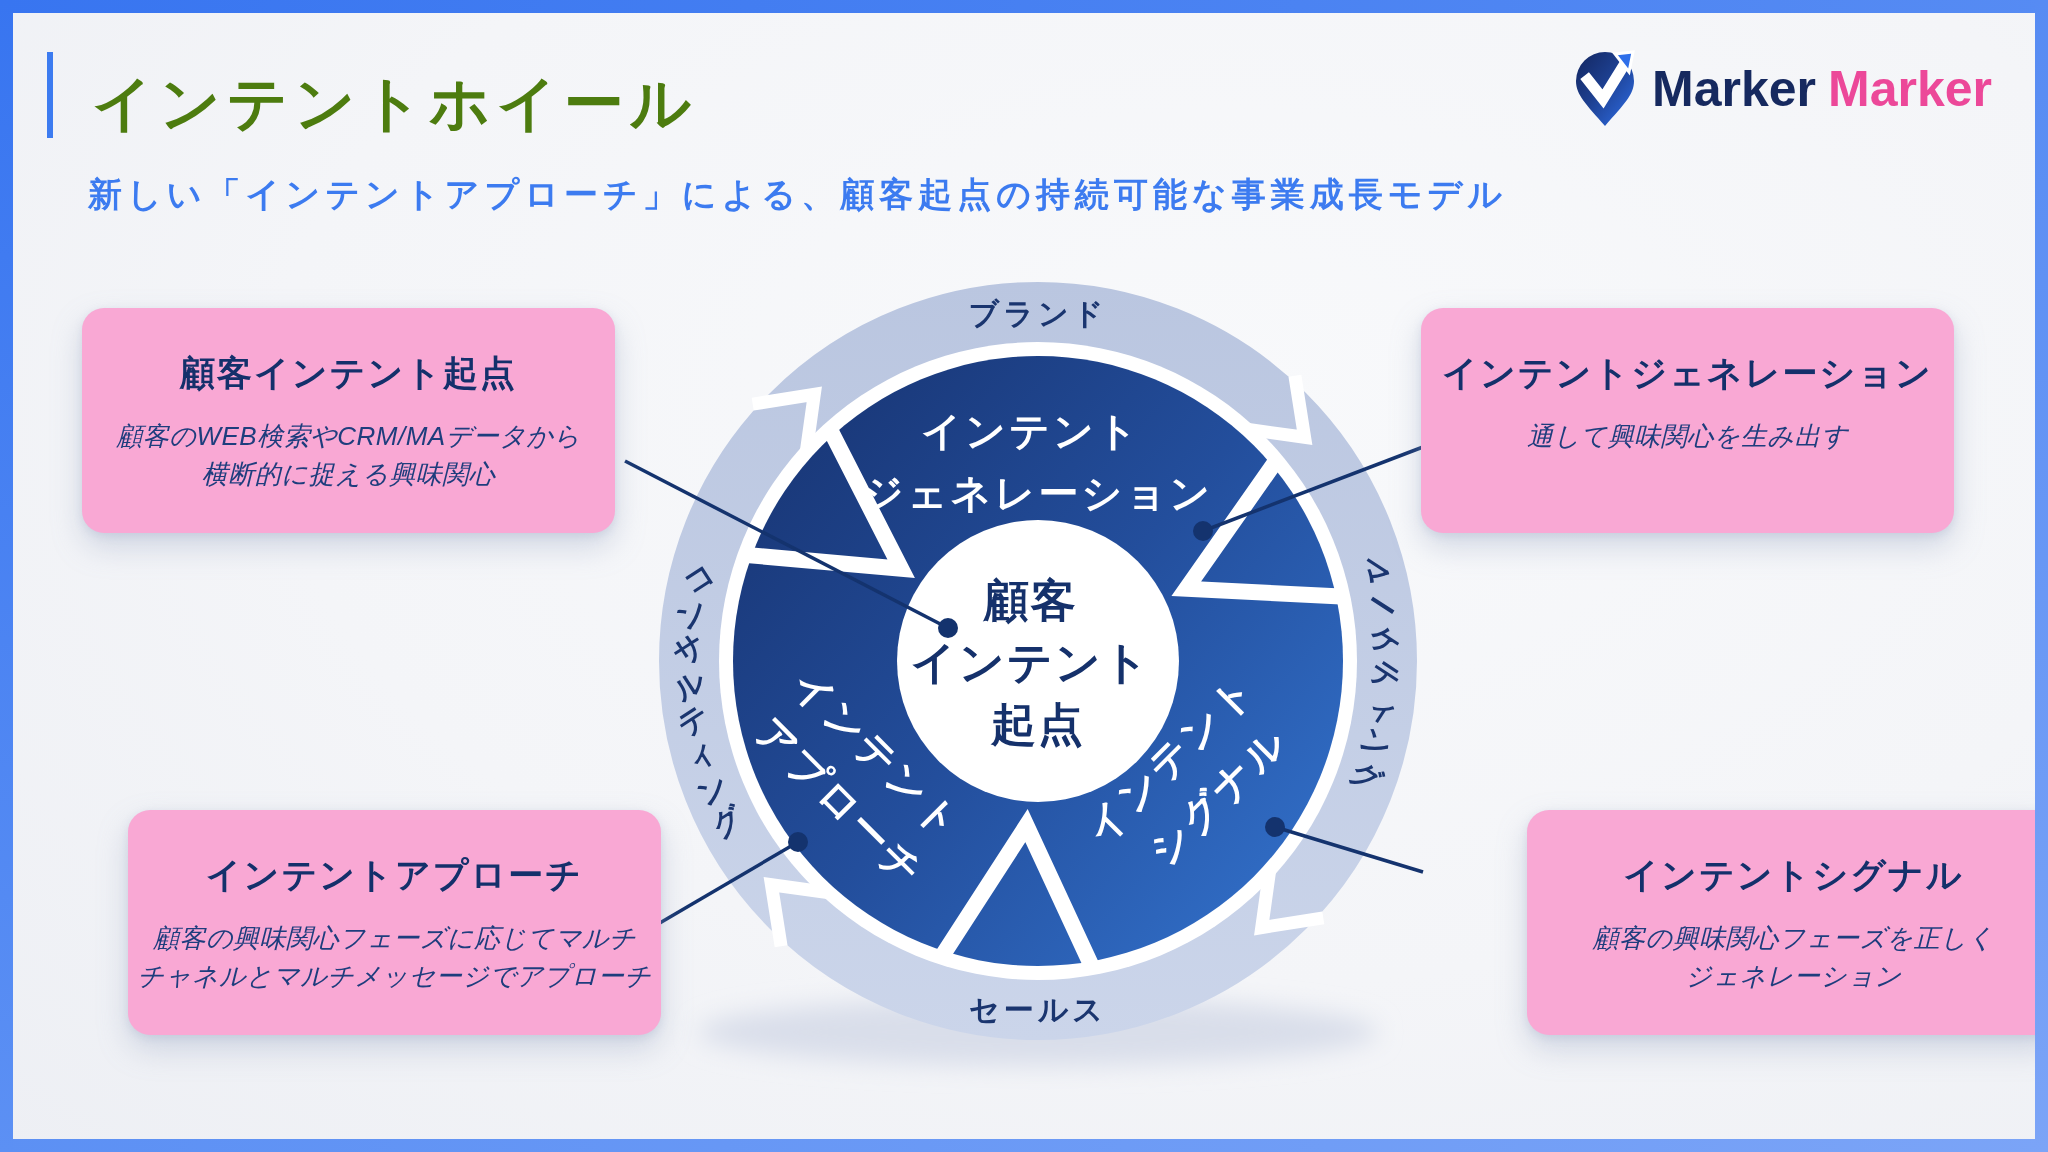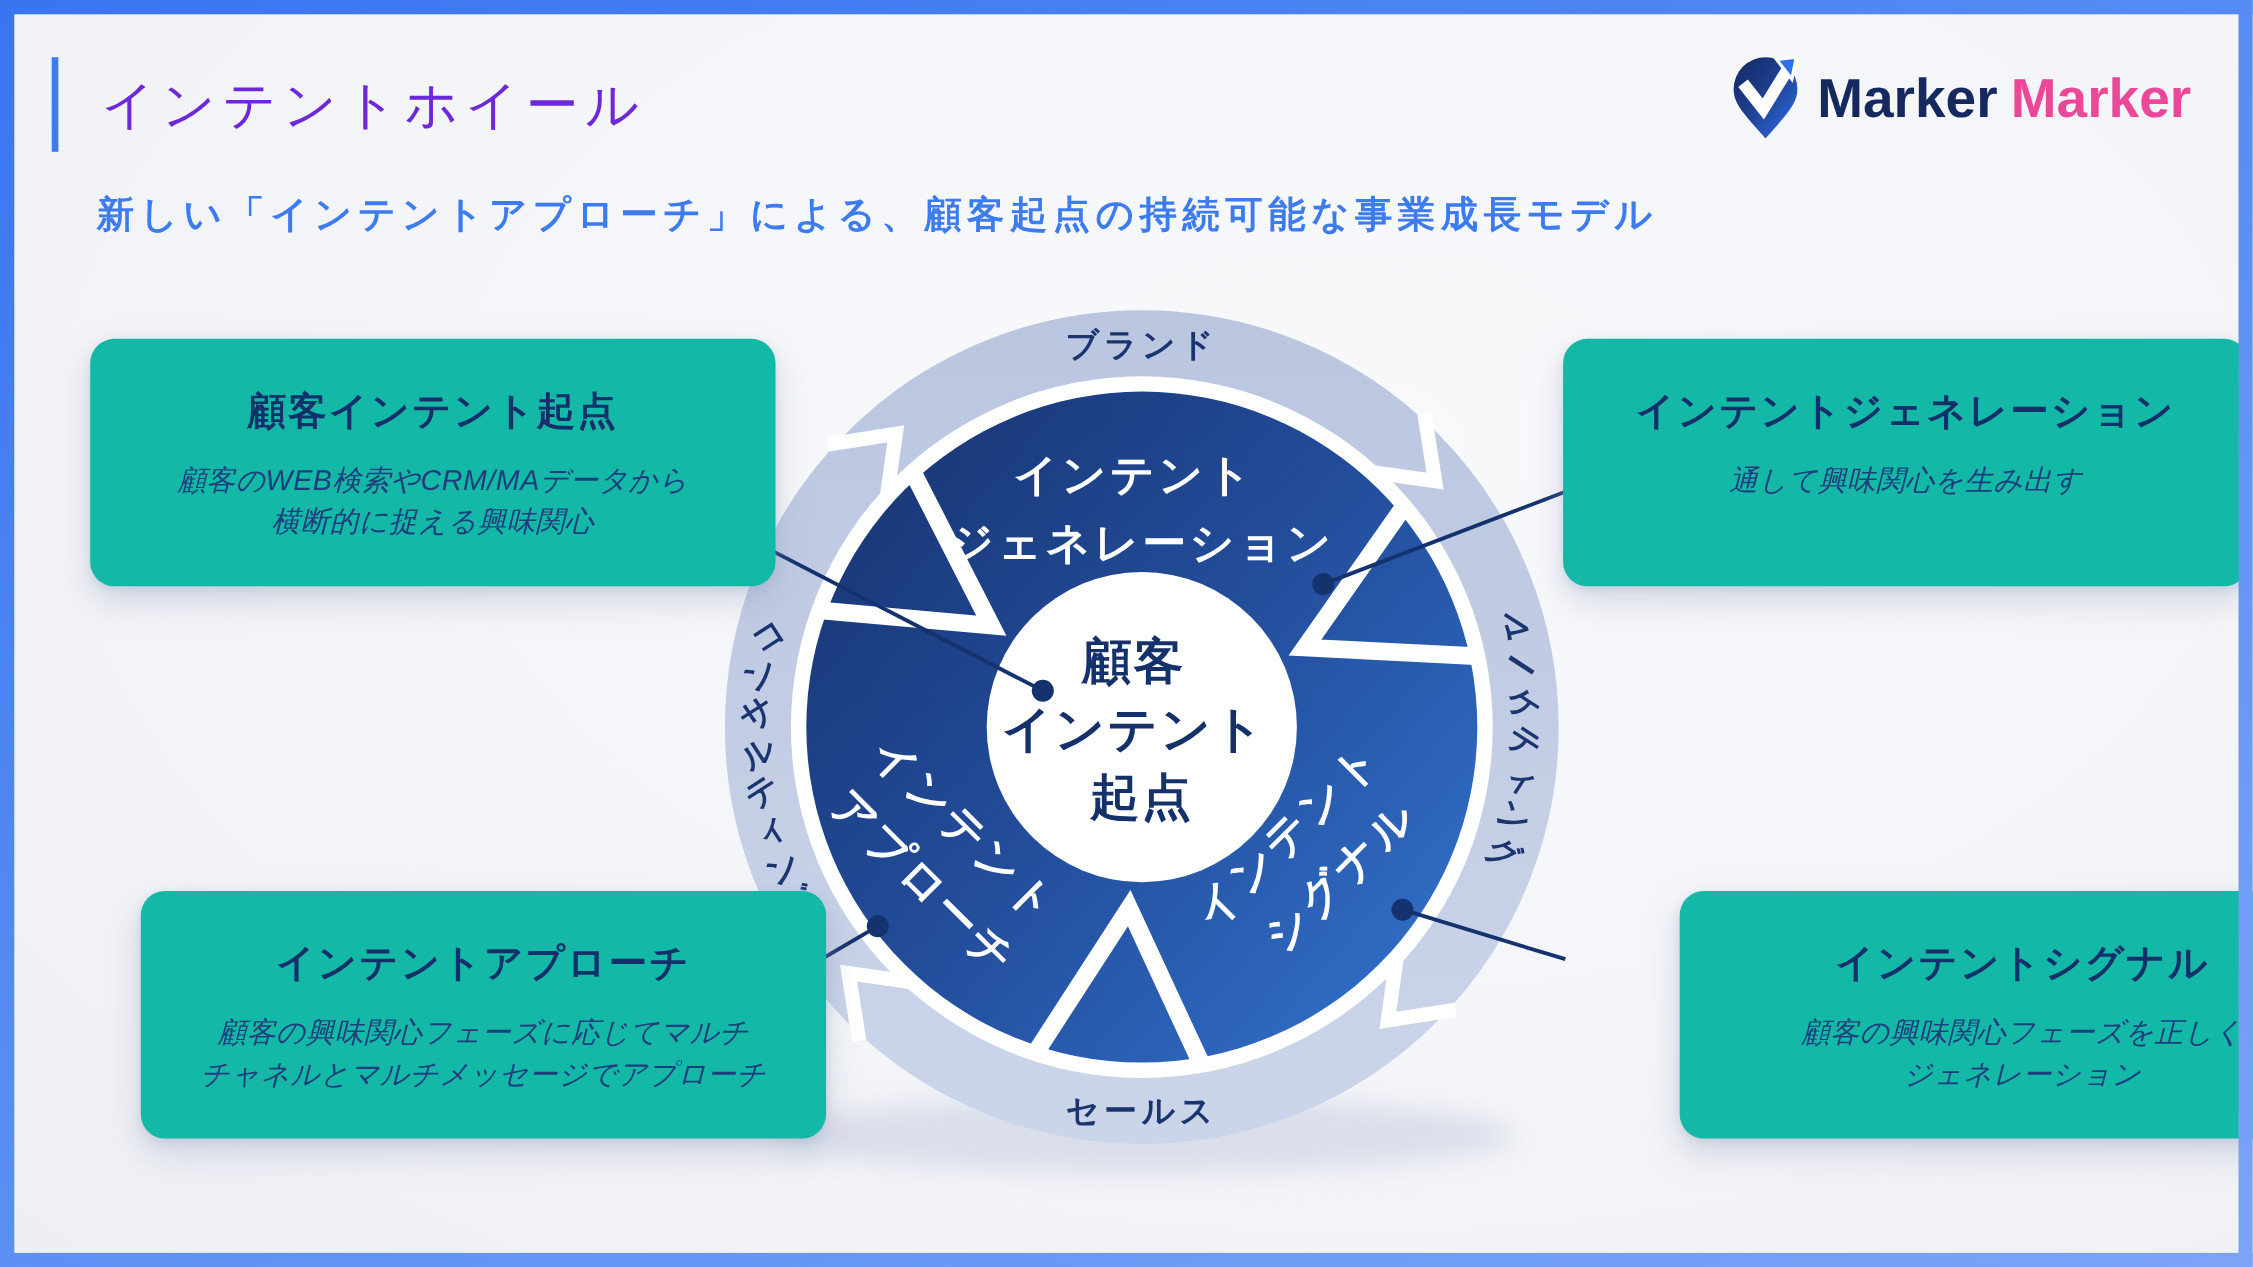--- a/index.html
+++ b/index.html
@@ -12,37 +12,37 @@
   .frame-strip{position:absolute;z-index:90;pointer-events:none;}
   .frame-top{left:0;top:0;width:2048px;height:13px;background:linear-gradient(90deg,#3875f0,#568bf3);}
   .frame-bottom{left:0;bottom:0;width:2048px;height:13px;background:linear-gradient(90deg,#5c90f4,#7ba4f7);}
   .frame-left{left:0;top:0;width:13px;height:1152px;background:linear-gradient(180deg,#3875f0,#5c90f4);}
   .frame-right{right:0;top:0;width:13px;height:1152px;background:linear-gradient(180deg,#568bf3,#7ba4f7);}
 
   
   .accent-bar{position:absolute;left:47px;top:52px;width:6px;height:86px;background:#3c7bf0;}
   .page-title{
     position:absolute;left:92px;top:64px;
-    font-size:48px;font-weight:400;color:#6d28d9;letter-spacing:6px;white-space:nowrap;
+    font-size:60px;font-weight:700;color:#4d7c0f;letter-spacing:6px;white-space:nowrap;
   }
   .page-subtitle{
     position:absolute;left:88px;top:172px;
     font-size:34px;font-weight:700;color:#3c7bf0;letter-spacing:5px;white-space:nowrap;
   }
 
   
   .logo{position:absolute;left:1572px;top:50px;display:flex;align-items:center;z-index:20;}
   .logo-pin{width:66px;height:78px;margin-right:14px;}
   .logo-text{font-size:50px;font-weight:800;letter-spacing:0;white-space:nowrap;}
   .logo-sales{color:#16295f;}
   .logo-marker{color:#ec4899;margin-left:12px;}
 
   
   .card{
-    position:absolute;width:623px;height:225px;background:#14b8a6;border-radius:22px;
+    position:absolute;width:533px;height:225px;background:#f9a8d4;border-radius:22px;
     box-shadow:0 14px 30px rgba(144,158,190,.35),0 3px 8px rgba(144,158,190,.22);
     text-align:center;z-index:10;
   }
   .card-title{
     margin:0;padding-top:42px;
     font-size:35px;font-weight:800;color:#14306b;letter-spacing:2px;white-space:nowrap;
   }
   .card-body{margin-top:20px;}
   .card-line{
     font-size:26px;color:#1e3d7d;line-height:38px;letter-spacing:.5px;white-space:nowrap;font-style:italic;

